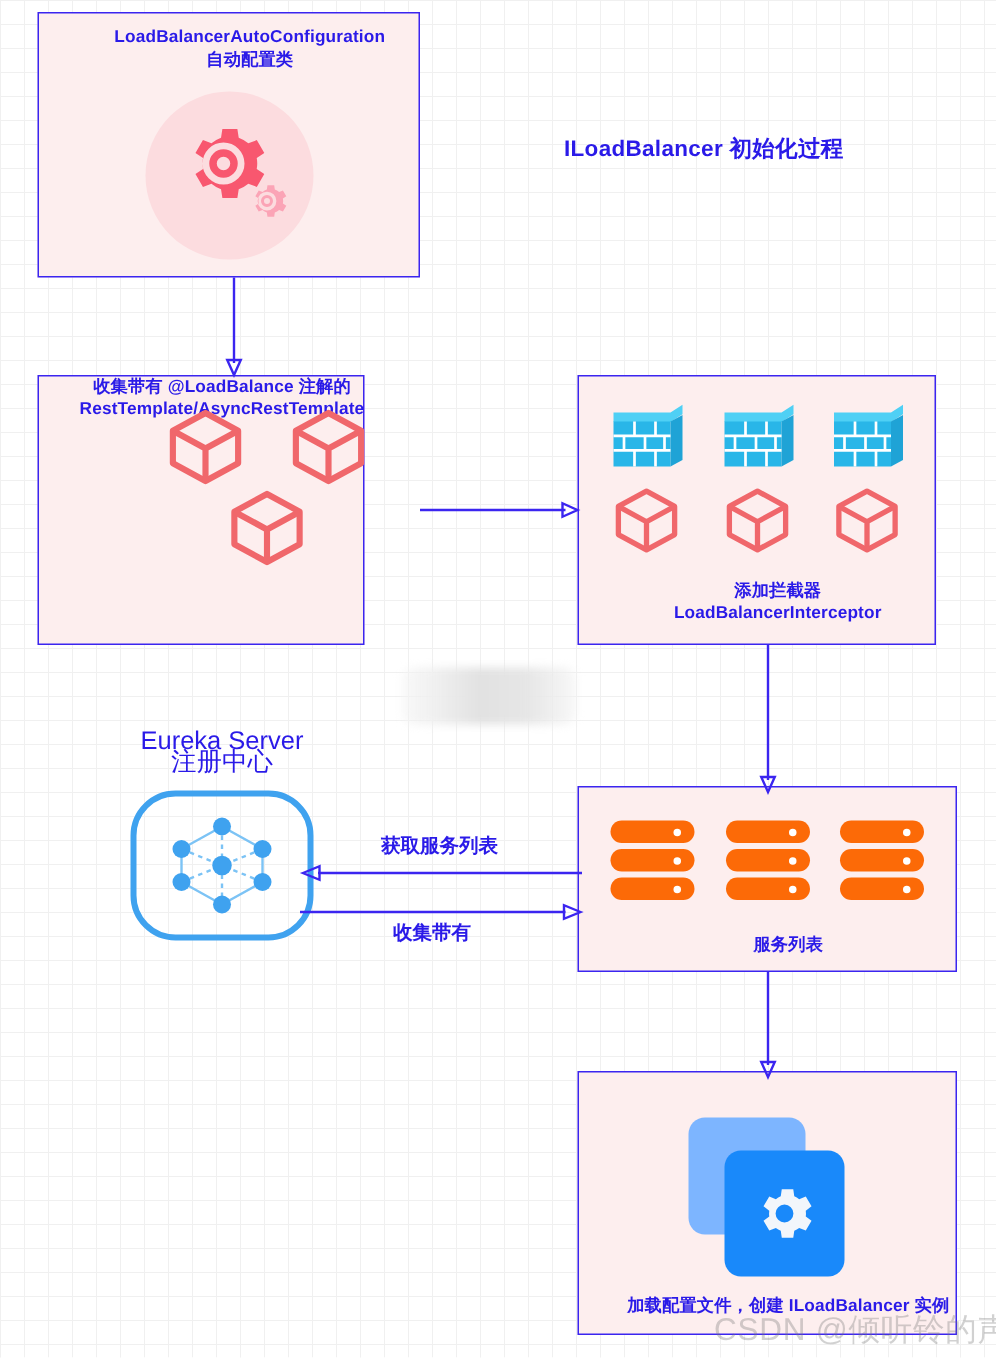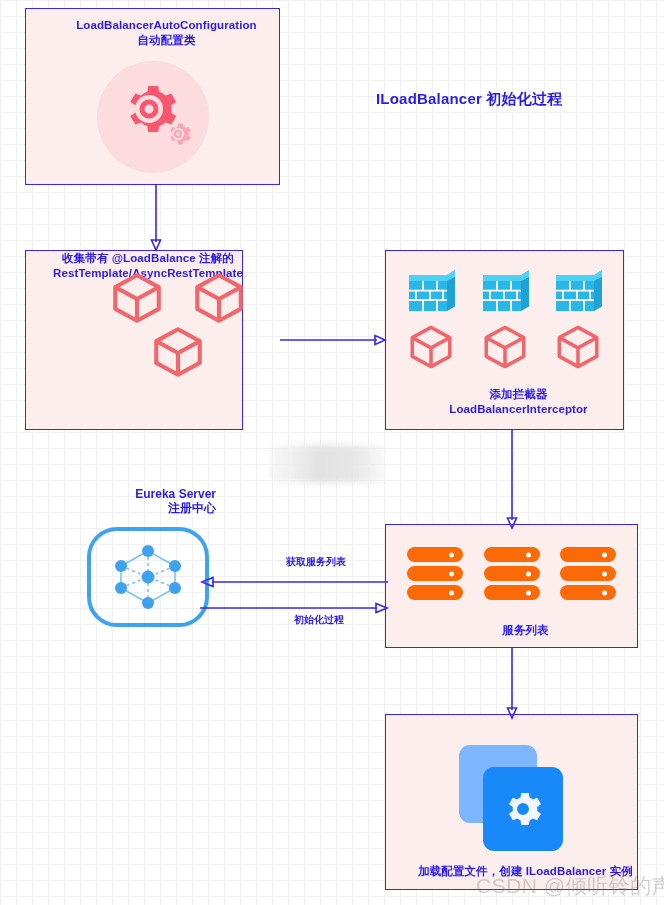--- a/index.html
+++ b/index.html
@@ -216,24 +216,24 @@
 
   
   #eureka-group {
     position: absolute;
     left: 80px;
     top: 487px;
     width: 136px;
   }
   #eureka-label {
     color: #2a1ae8;
-    font-weight: bold;
-    font-size: 12px;
+    font-weight: normal;
+    font-size: 17px;
     line-height: 14px;
-    text-align: right;
+    text-align: center;
     white-space: pre-line;
   }
   #eureka-icon {
     margin: 12px auto 0;
     width: 122px;
     height: 100px;
     box-sizing: border-box;
     border: 4px solid #3fa2ef;
     border-radius: 30px;
     background: transparent;
@@ -253,23 +253,22 @@
     fill: none;
   }
   .arrow-head {
     fill: #3b25f0;
   }
 
   .edge-label {
     position: absolute;
     color: #2a1ae8;
     font-weight: bold;
-    font-size: 10px;
+    font-size: 13px;
     white-space: nowrap;
-    margin-left: 32px;
   }
 
   
   #main-title {
     position: absolute;
     left: 376px;
     top: 90px;
     color: #2a1ae8;
     font-weight: bold;
     font-size: 15px;
@@ -477,19 +476,19 @@
   <svg class="conn" style="left:196px; top:575px;" width="196" height="14">
     <line x1="16" y1="7" x2="192" y2="7"></line>
     <path class="arrow-head" d="M6 7 17 2.5v9z"></path>
   </svg>
   <div class="edge-label" style="left:254px; top:555px;">获取服务列表</div>
 
   <svg class="conn" style="left:196px; top:601px;" width="196" height="14">
     <line x1="4" y1="7" x2="181" y2="7"></line>
     <path class="arrow-head" d="M191 7 180 2.5v9z"></path>
   </svg>
-  <div class="edge-label" style="left:262px; top:613px;">初始化过程</div>
+  <div class="edge-label" style="left:262px; top:613px;">收集带有</div>
 
   <div id="redaction"></div>
 
   <div id="watermark">CSDN @倾听铃的声</div>
 
 </div>
 
 </body></html>

